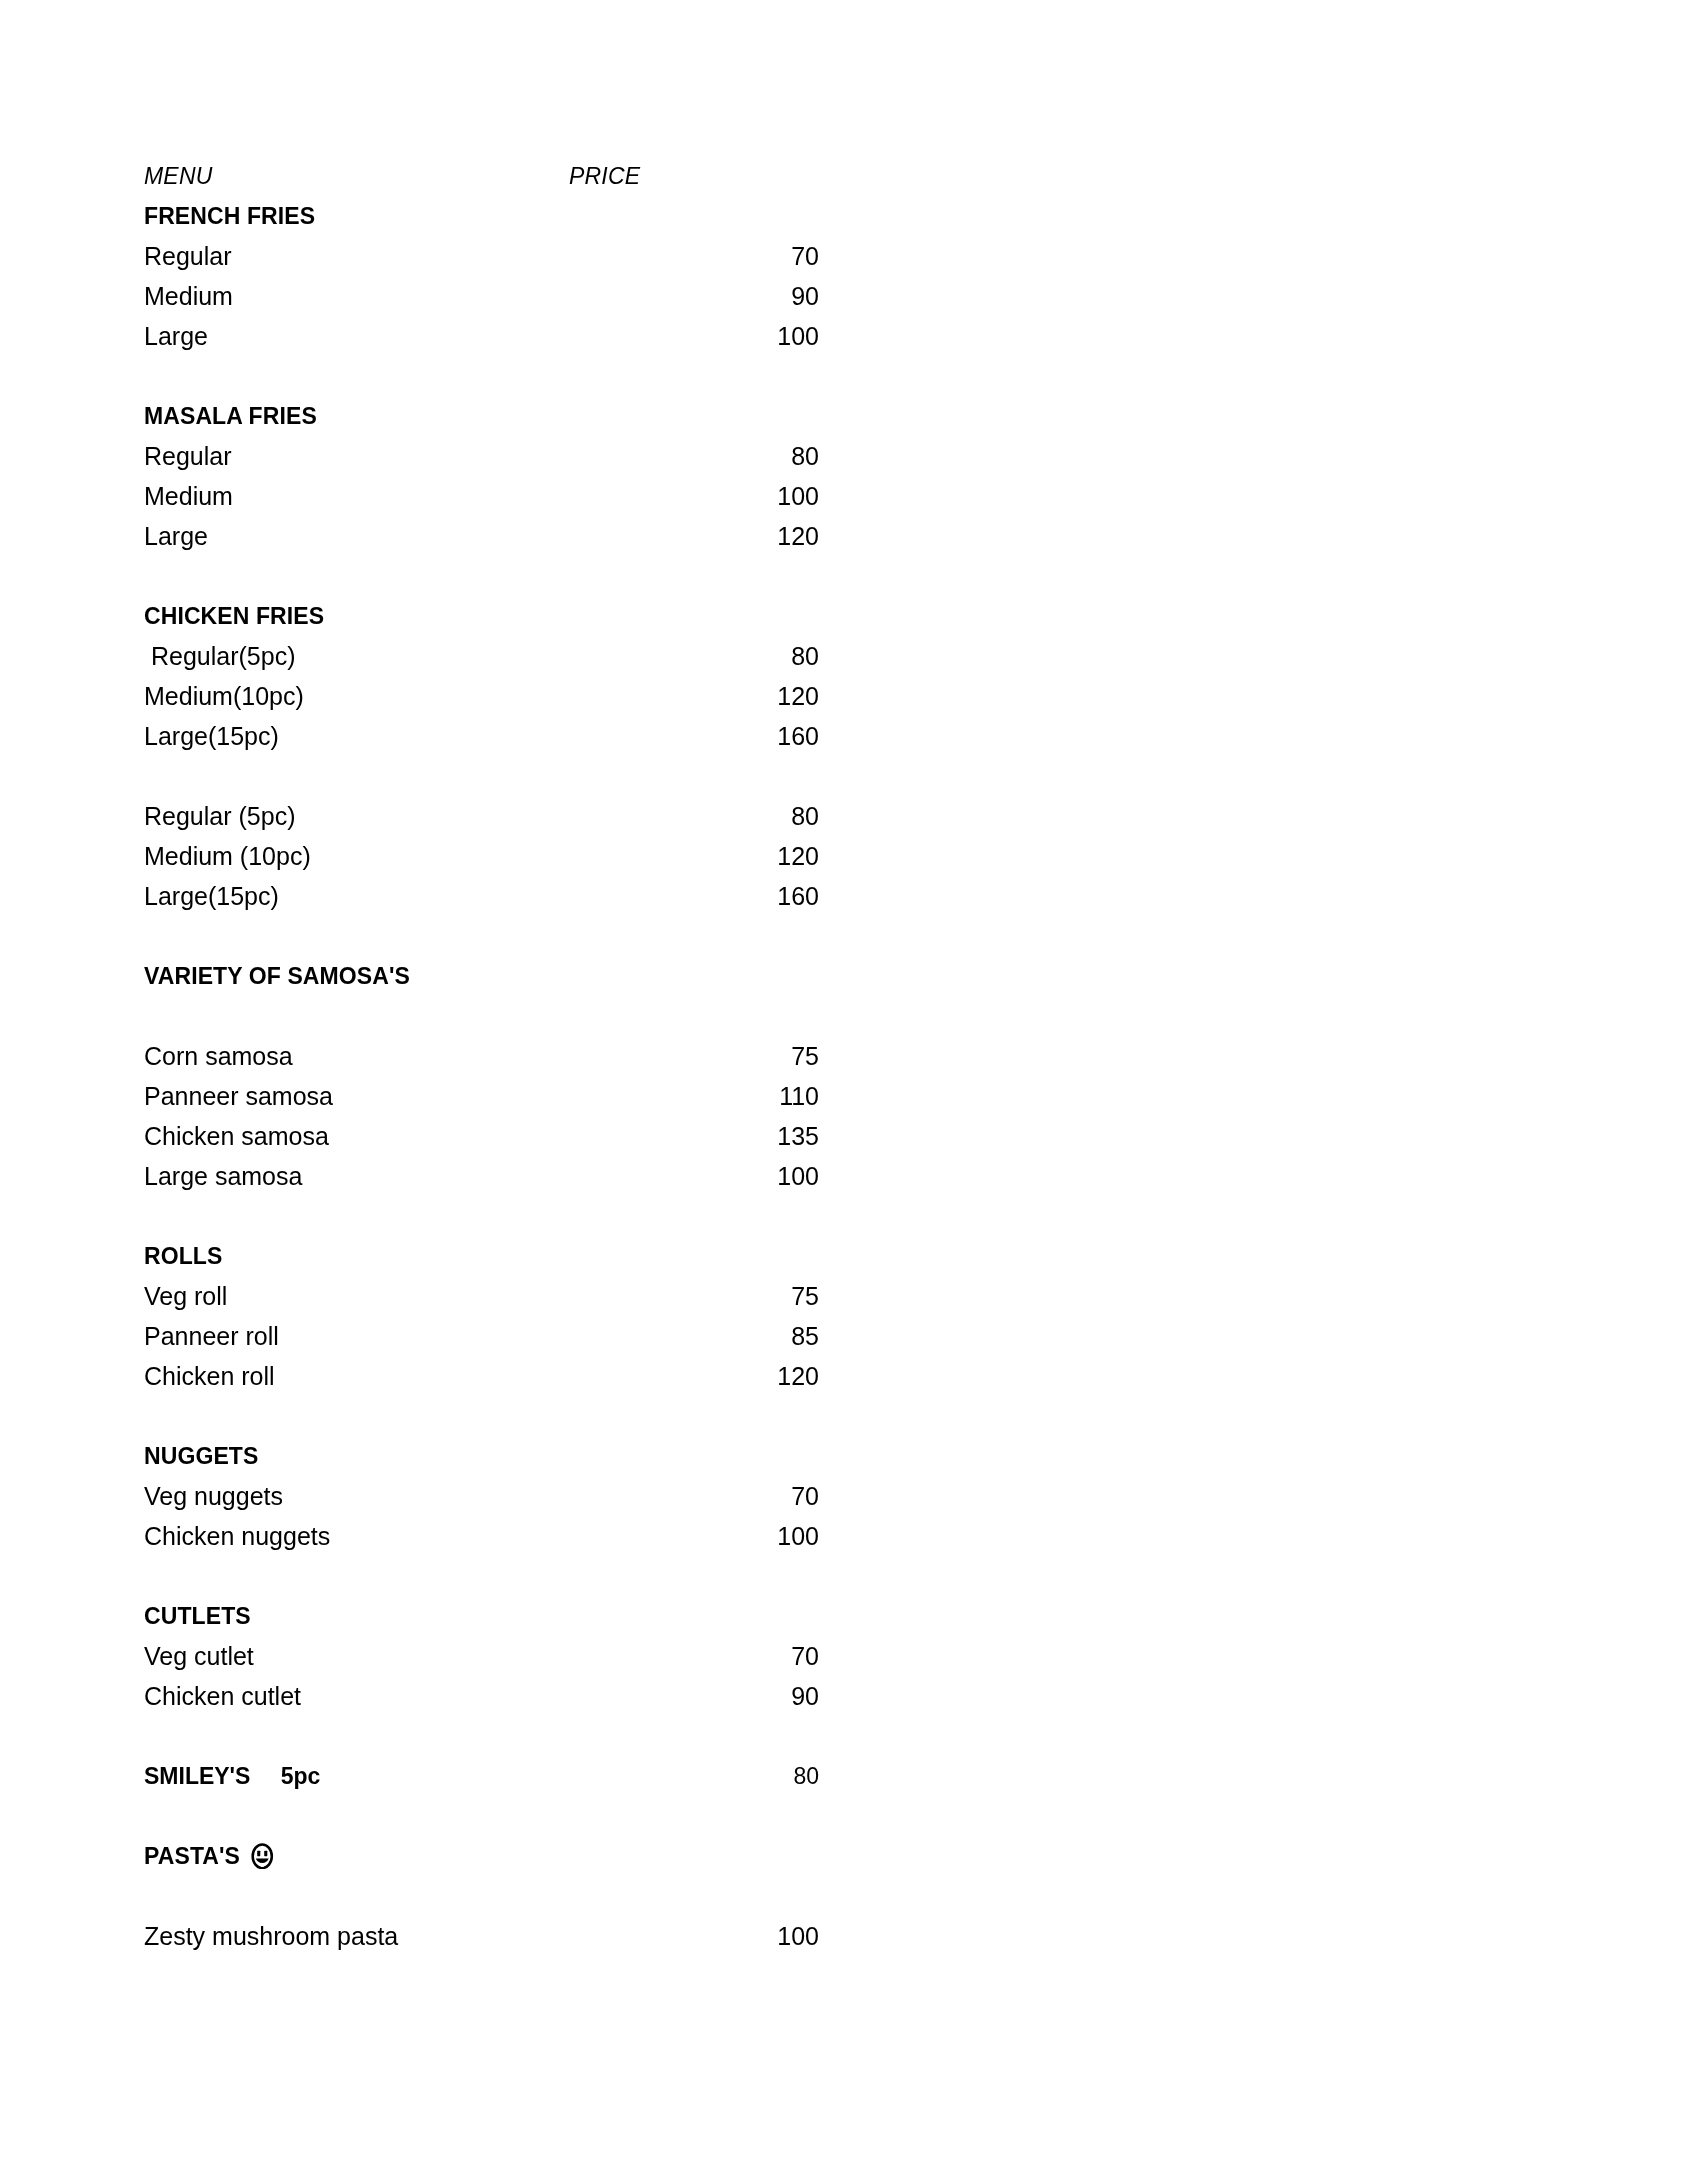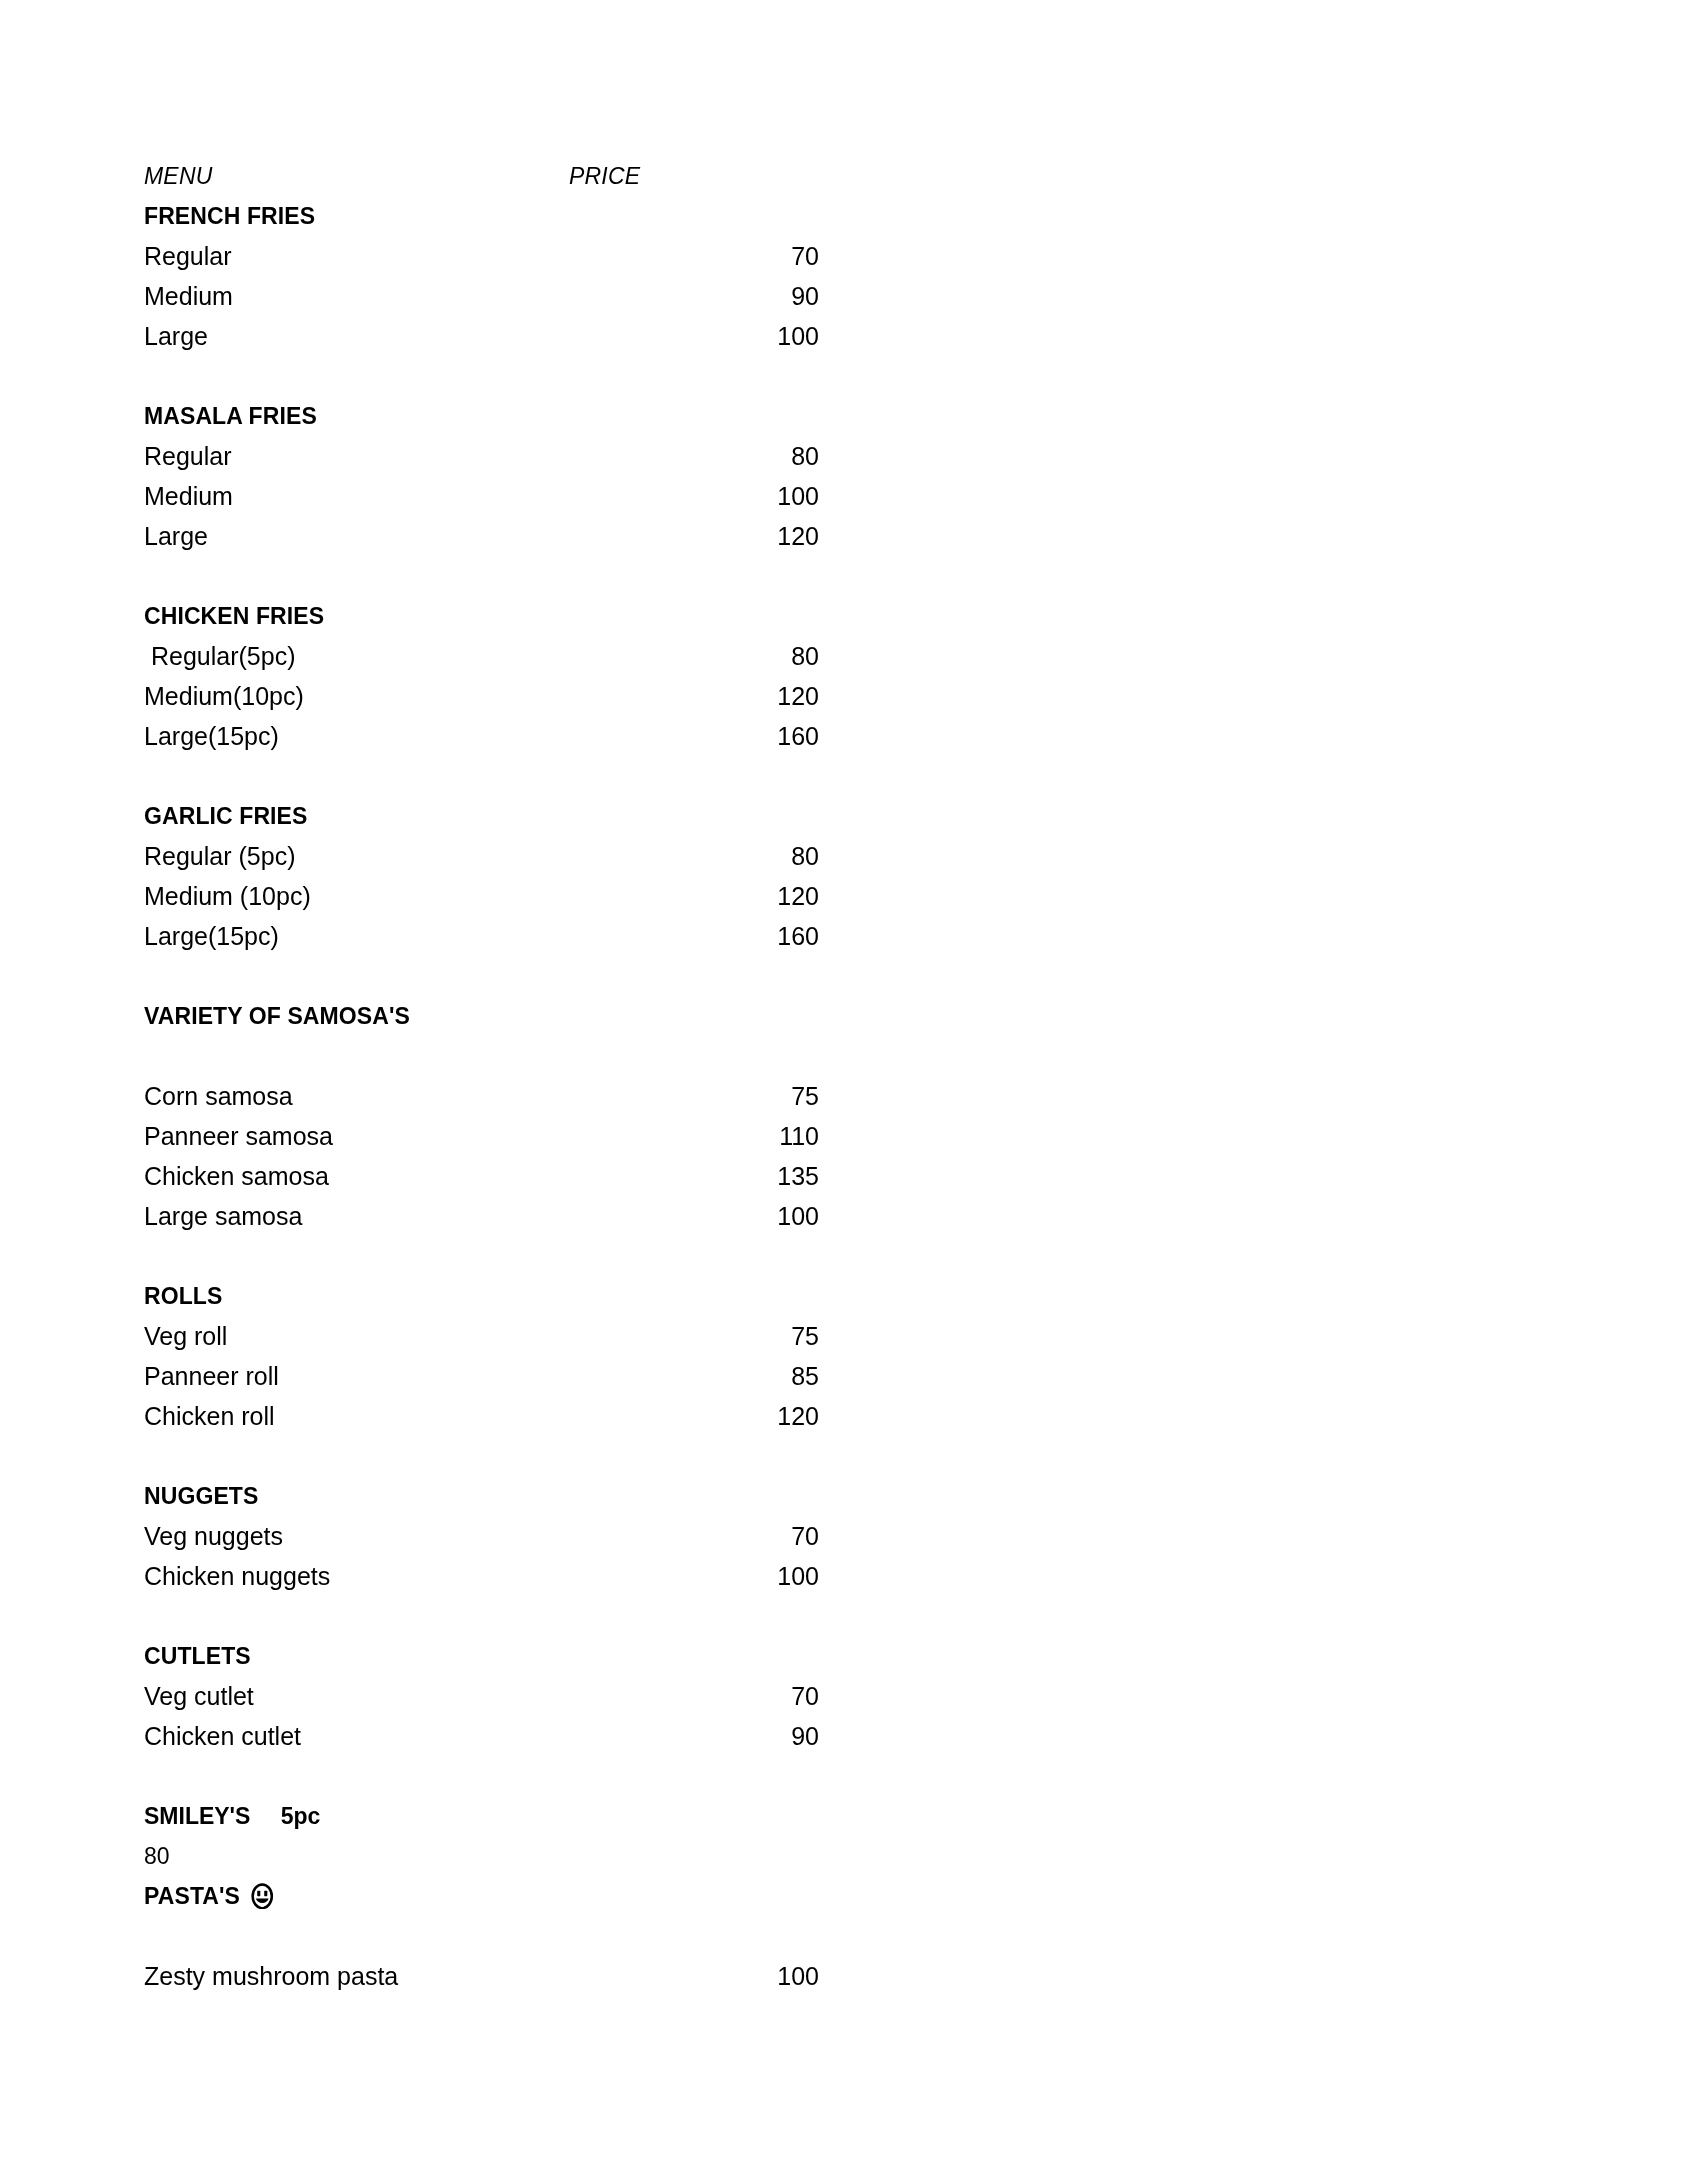--- a/index.html
+++ b/index.html
@@ -86,26 +86,25 @@
   }
 
   
   .spacer {
     height: 40px;
   }
 
   
   .smiley-row {
     display: flex;
-    align-items: flex-start;
+    align-items: flex-end;
     justify-content: space-between;
     height: 40px;
     line-height: 40px;
     white-space: pre;
-    flex-direction: column;
   }
   .smiley-row .label {
     font-weight: bold;
     font-size: 23px;
     display: inline-flex;
     align-items: center;
     line-height: 40px;
   }
   .smiley-row .price {
     font-size: 23px;
@@ -169,21 +168,20 @@
     <div class="row item">
       <span class="label">Medium(10pc)</span>
       <span class="price">120</span>
     </div>
     <div class="row item">
       <span class="label">Large(15pc)</span>
       <span class="price">160</span>
     </div>
     <div class="spacer"></div>
 
-    <div class="section-title">GARLIC FRIES</div>
     <div class="row item">
       <span class="label">Regular (5pc)</span>
       <span class="price">80</span>
     </div>
     <div class="row item">
       <span class="label">Medium (10pc)</span>
       <span class="price">120</span>
     </div>
     <div class="row item">
       <span class="label">Large(15pc)</span>

